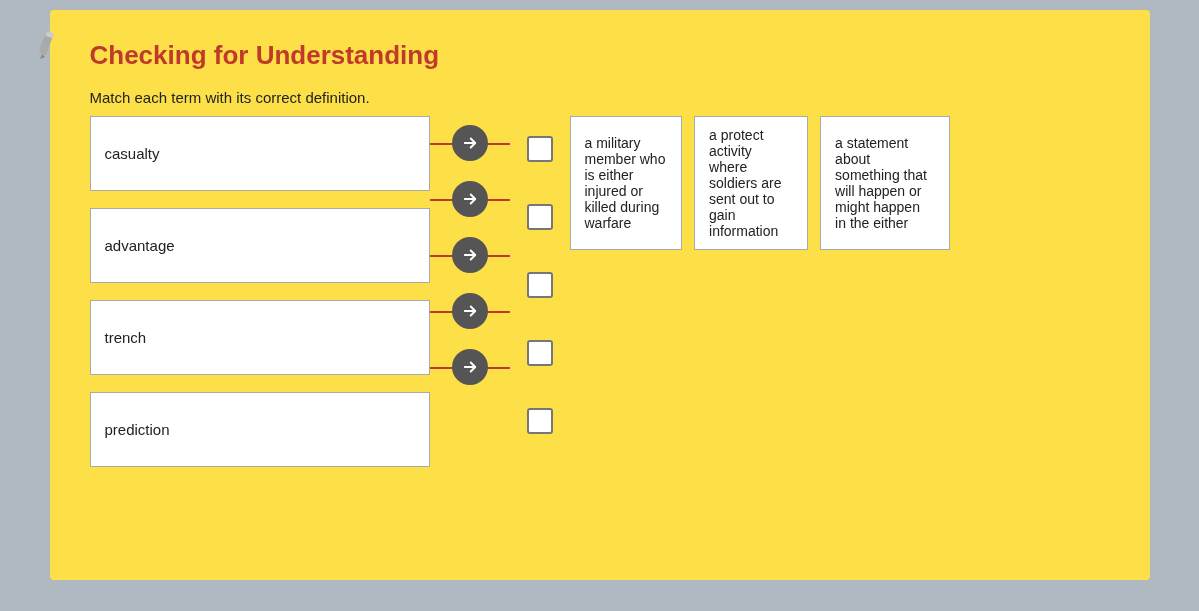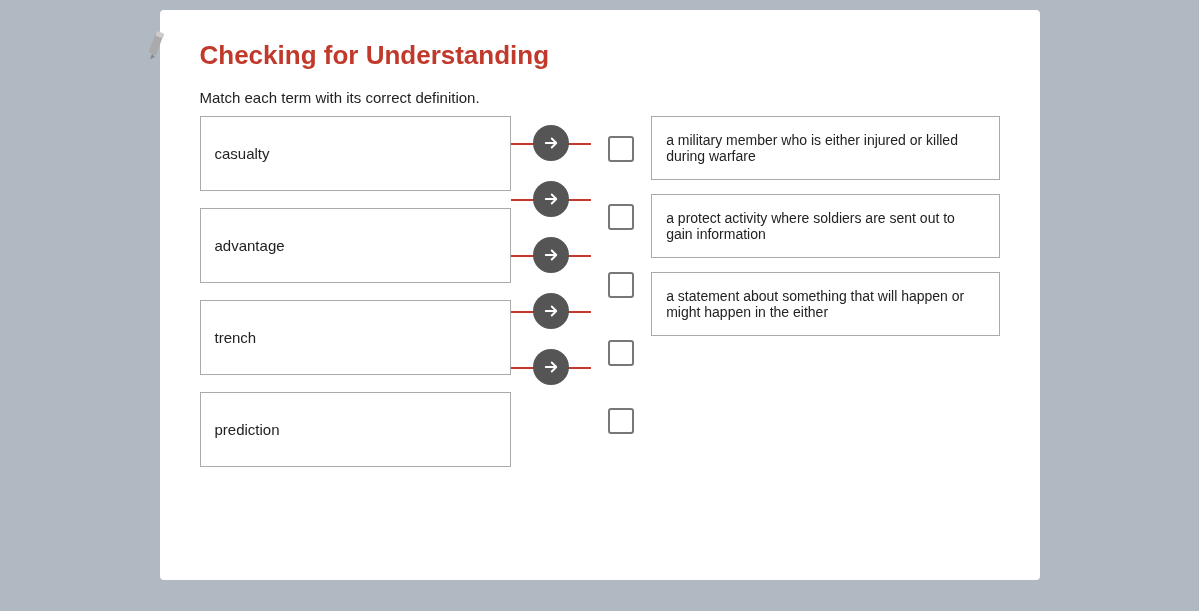--- a/index.html
+++ b/index.html
@@ -7,22 +7,22 @@
       background: #b0b8c1;
       font-family: Arial, sans-serif;
       width: 1199px;
       height: 611px;
       display: flex;
       align-items: flex-start;
       justify-content: center;
       padding: 10px 0 0 0;
     }
     .page-container {
-      background: #ffffff;
-      width: 880px;
+      background: #fde047;
+      width: 1100px;
       min-height: 570px;
       border-radius: 4px;
       padding: 30px 40px 40px 40px;
       position: relative;
     }
     .pencil-icon {
       position: absolute;
       top: 18px;
       left: -18px;
       width: 32px;
@@ -123,21 +123,21 @@
     .def-checkbox {
       width: 26px;
       height: 26px;
       border: 2px solid #777;
       background: #fff;
       border-radius: 3px;
       cursor: pointer;
     }
     .definitions-col {
       display: flex;
-      flex-direction: column;
+      flex-direction: row;
       gap: 12px;
       width: 380px;
     }
     .def-box {
       border: 1.5px solid #aaa;
       background: #fff;
       padding: 10px 14px;
       font-size: 14px;
       color: #222;
       margin-bottom: 2px;

